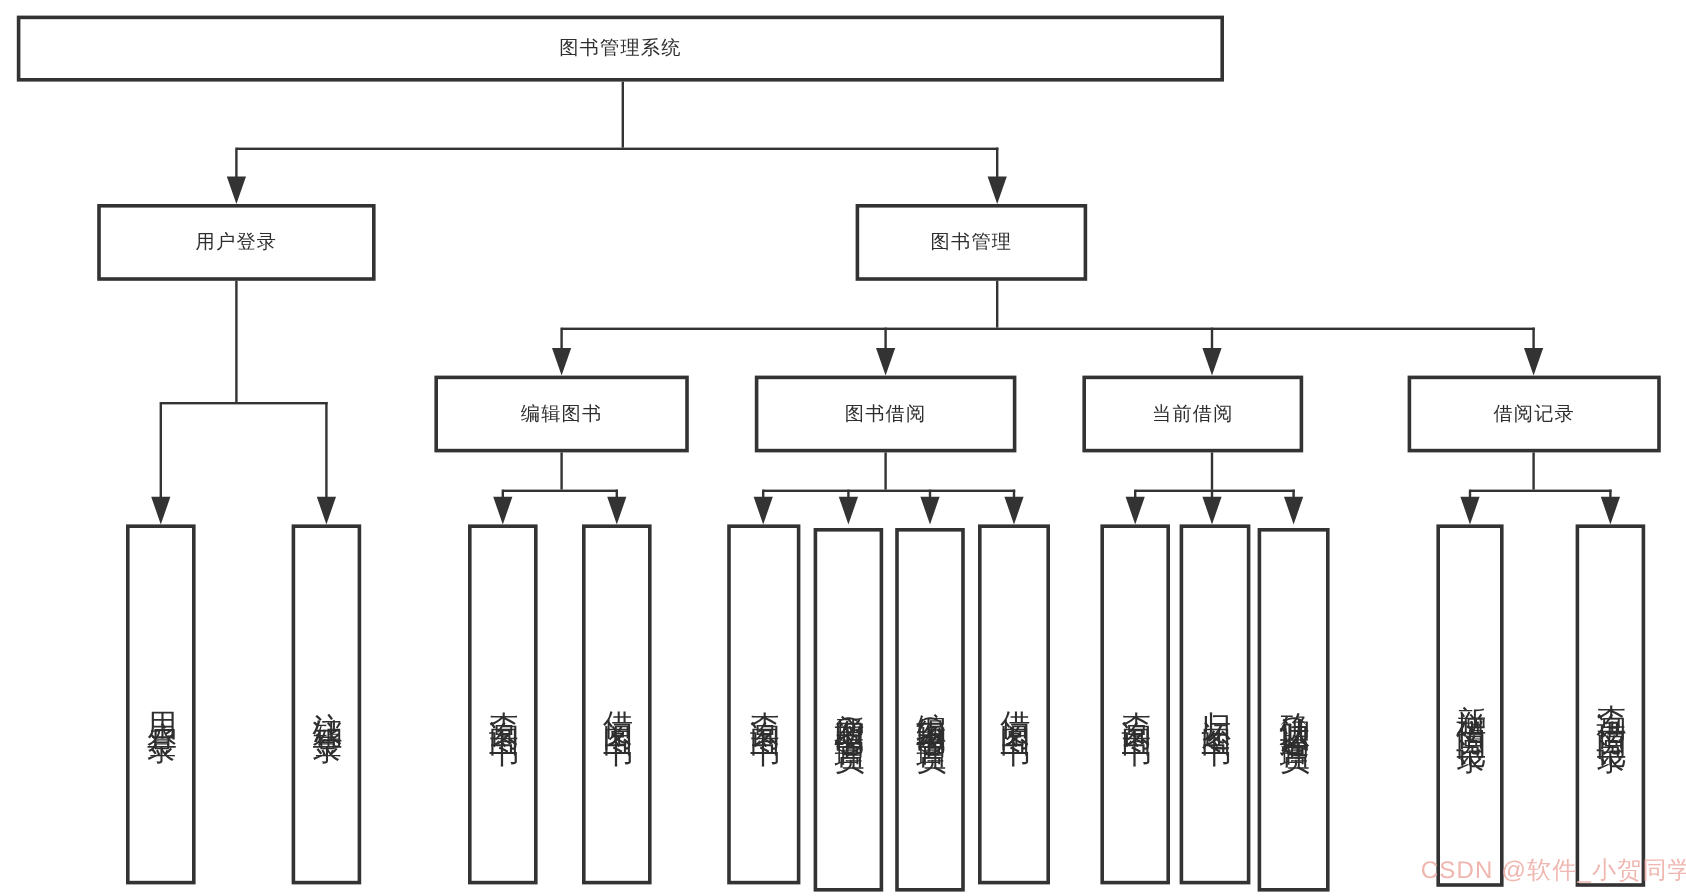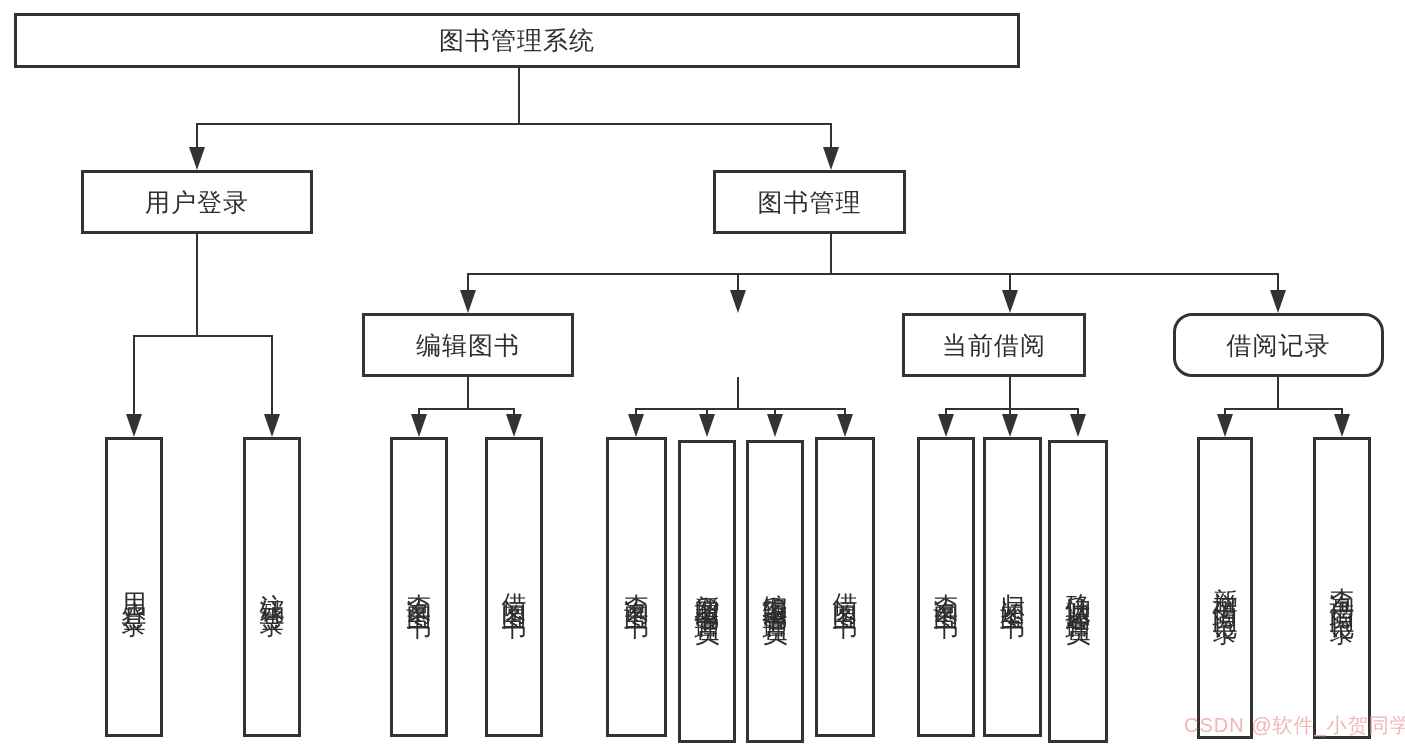--- a/index.html
+++ b/index.html
@@ -13,21 +13,21 @@
     overflow: hidden;
   }
   .box {
     position: absolute;
     background: #ffffff;
     border: 3px solid #333333;
     box-sizing: border-box;
     display: flex;
     align-items: center;
     justify-content: center;
-    font-size: 25px;
+    font-size: 16px;
     letter-spacing: 1px;
     color: #2e2e2e;
     white-space: nowrap;
   }
   .leaf {
     position: absolute;
     background: #ffffff;
     border: 3px solid #333333;
     box-sizing: border-box;
     display: flex;
@@ -101,24 +101,27 @@
   <div class="vline" style="left:737px; top:273px; height:19px;"></div>
   <div class="arrow" style="left:730px; top:290px;"></div>
   <div class="vline" style="left:1009px; top:273px; height:19px;"></div>
   <div class="arrow" style="left:1002px; top:290px;"></div>
   <div class="vline" style="left:1277px; top:273px; height:19px;"></div>
   <div class="arrow" style="left:1270px; top:290px;"></div>
 
   <div class="box" style="left:362px; top:313px; width:212px; height:64px;">
     <span>编辑图书</span>
   </div>
+  <div class="box" style="left:629px; top:313px; width:218px; height:64px;">
+    <span>图书借阅</span>
+  </div>
   <div class="box" style="left:902px; top:313px; width:184px; height:64px;">
     <span>当前借阅</span>
   </div>
-  <div class="box" style="left:1173px; top:313px; width:211px; height:64px;border-radius:19px;">
+  <div class="box" style="left:1173px; top:313px; width:211px; height:64px;">
     <span>借阅记录</span>
   </div>
 
   <div class="vline" style="left:467px; top:377px; height:31px;"></div>
   <div class="hline" style="left:419px; top:408px; width:96px;"></div>
   <div class="vline" style="left:418px; top:408px; height:10px;"></div>
   <div class="arrow" style="left:411px; top:414px;"></div>
   <div class="vline" style="left:513px; top:408px; height:10px;"></div>
   <div class="arrow" style="left:506px; top:414px;"></div>
 

